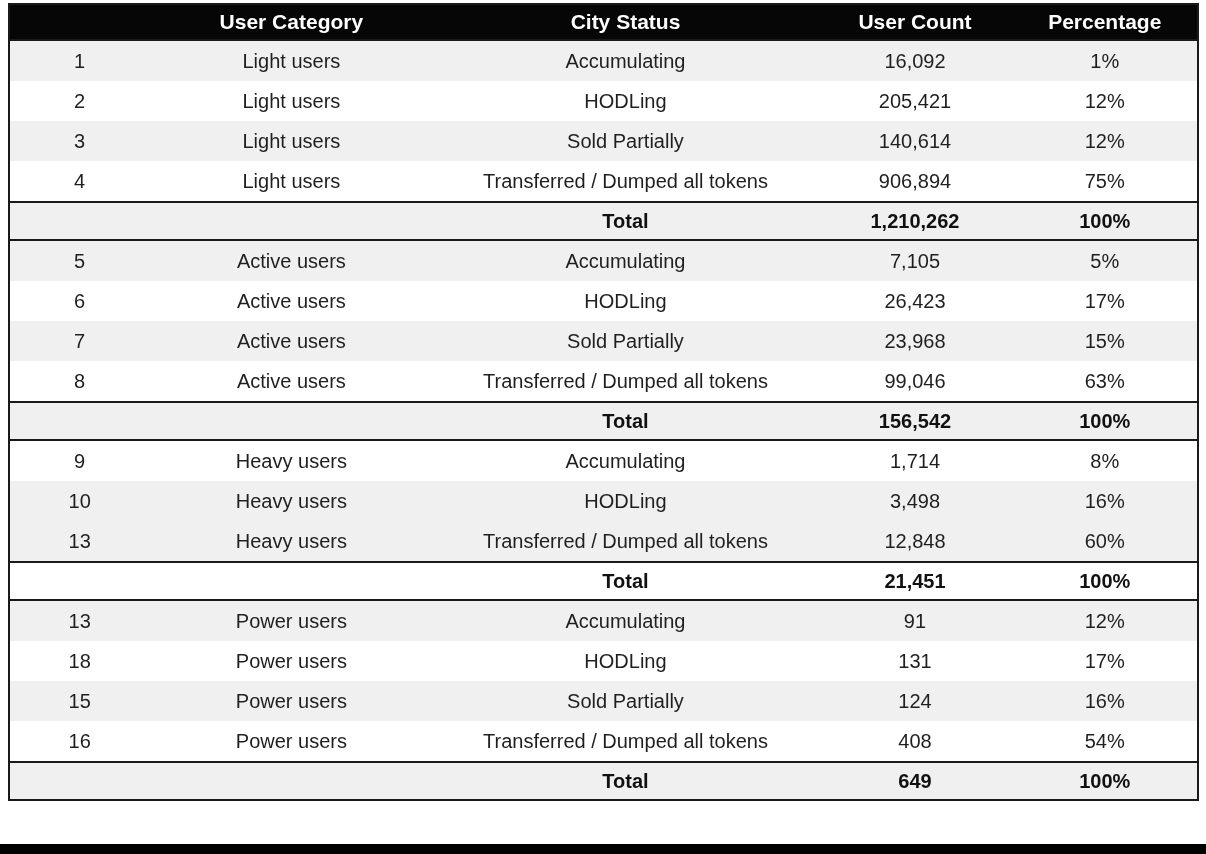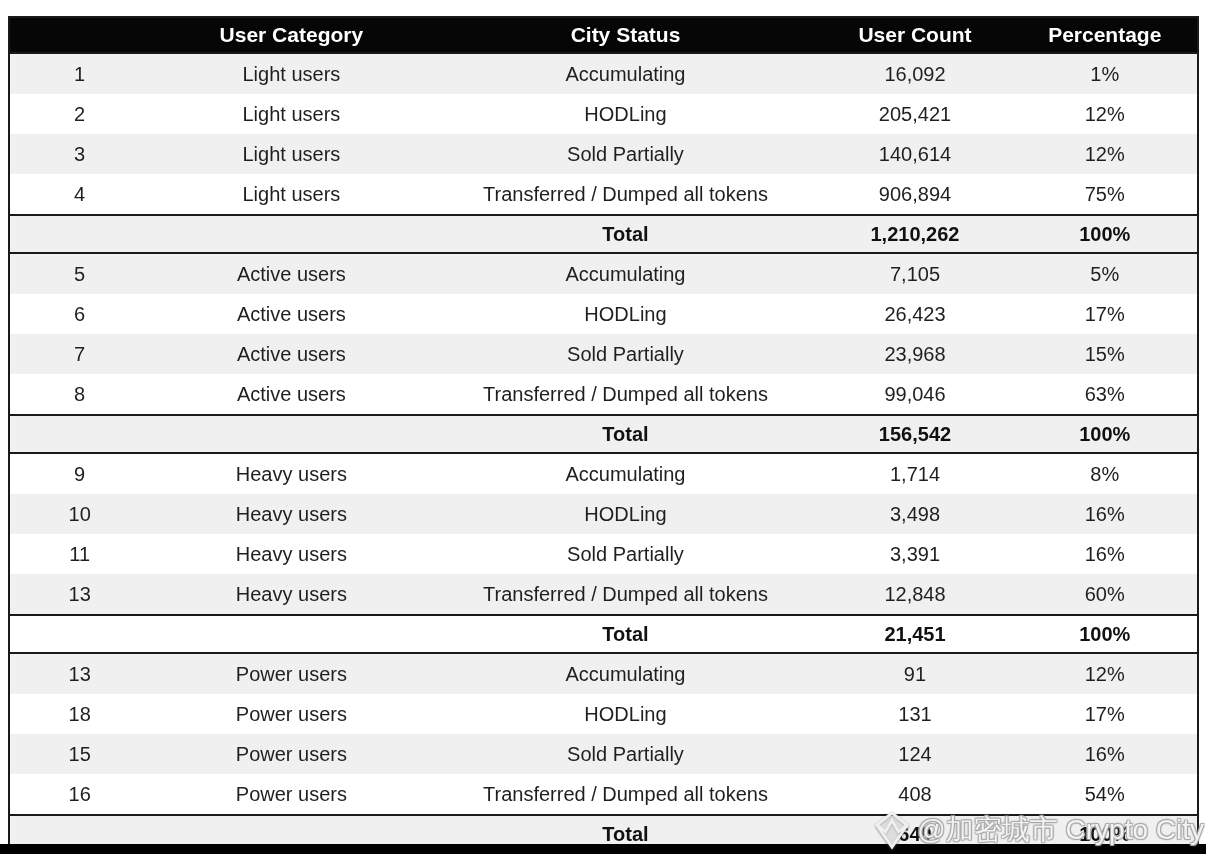--- a/index.html
+++ b/index.html
@@ -1,21 +1,21 @@
 <!DOCTYPE html>
 <html><head>
 <meta charset="utf-8">
 <style>
   html,body{margin:0;padding:0}
   body{
     width:1206px;height:854px;position:relative;overflow:hidden;
     background:#ffffff;
     font-family:"Liberation Sans","DejaVu Sans",sans-serif;
   }
-  .page{position:absolute;inset:0;padding:16px 7px 0 8px;box-sizing:border-box}
+  .page{position:absolute;inset:0;padding:3px 7px 0 8px;box-sizing:border-box}
   table{
     width:100%;border-collapse:collapse;table-layout:fixed;
     border:2px solid #1a1a1a;
   }
   thead th{
     background:#060606;color:#ffffff;height:34px;
     font-size:21px;font-weight:700;text-align:center;padding:0;
     border-bottom:2px solid #1a1a1a;
   }
   td{
@@ -140,27 +140,20 @@
           <td>1,714</td>
           <td>8%</td>
         </tr>
         <tr class="shade">
           <td>10</td>
           <td>Heavy users</td>
           <td>HODLing</td>
           <td>3,498</td>
           <td>16%</td>
         </tr>
-        <tr>
-          <td>11</td>
-          <td>Heavy users</td>
-          <td>Sold Partially</td>
-          <td>3,391</td>
-          <td>16%</td>
-        </tr>
         <tr class="shade">
           <td>13</td>
           <td>Heavy users</td>
           <td>Transferred / Dumped all tokens</td>
           <td>12,848</td>
           <td>60%</td>
         </tr>
         <tr class="total">
           <td></td>
           <td></td>
@@ -199,22 +192,15 @@
         <tr class="total shade">
           <td></td>
           <td></td>
           <td>Total</td>
           <td>649</td>
           <td>100%</td>
         </tr>
       </tbody>
   </table>
 
-  <div class="watermark">
-    <svg width="36" height="40" viewBox="0 0 38 42" aria-hidden="true">
-      <path d="M19 3 L35 16 L19 39 L3 16 Z" fill="rgba(255,255,255,0.35)" stroke="#f0f0f0" stroke-width="3"></path>
-      <path d="M4 16 L12 23 L19 11 L26 23 L34 16" fill="none" stroke="#f0f0f0" stroke-width="3"></path>
-    </svg>
-    <span>@加密城市 Crypto City</span>
-  </div>
 
   <div class="bottom-bar"></div>
 </div>
 
 </body></html>

